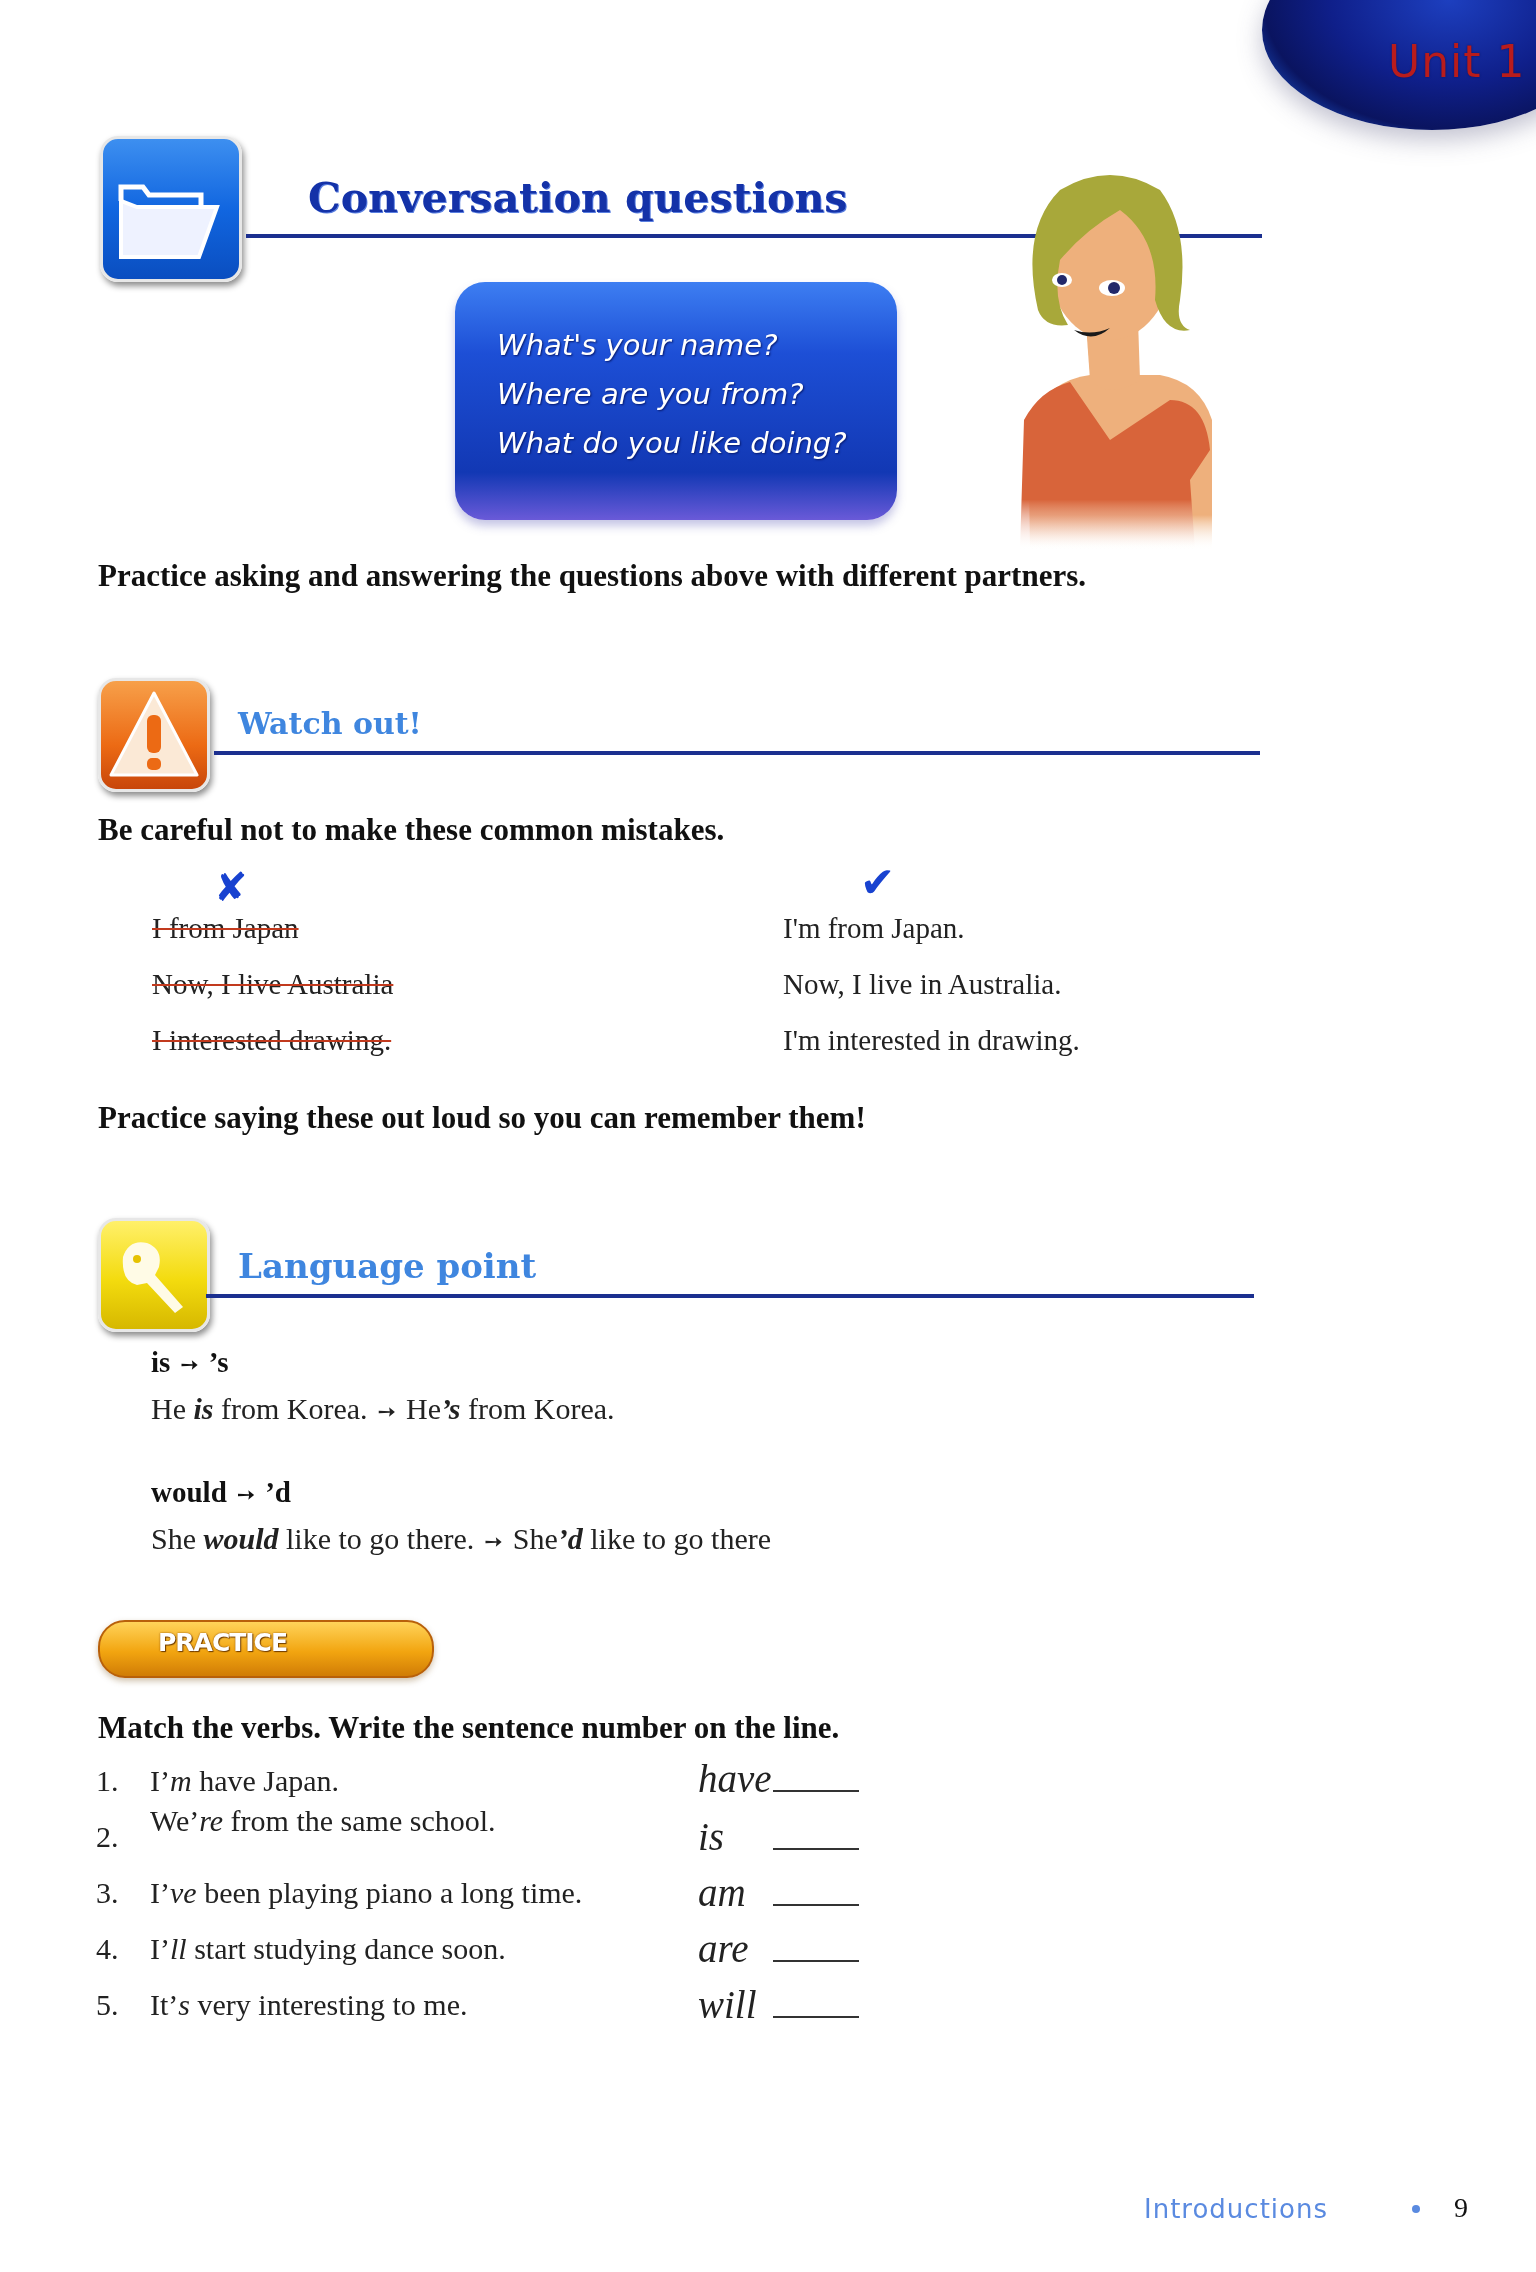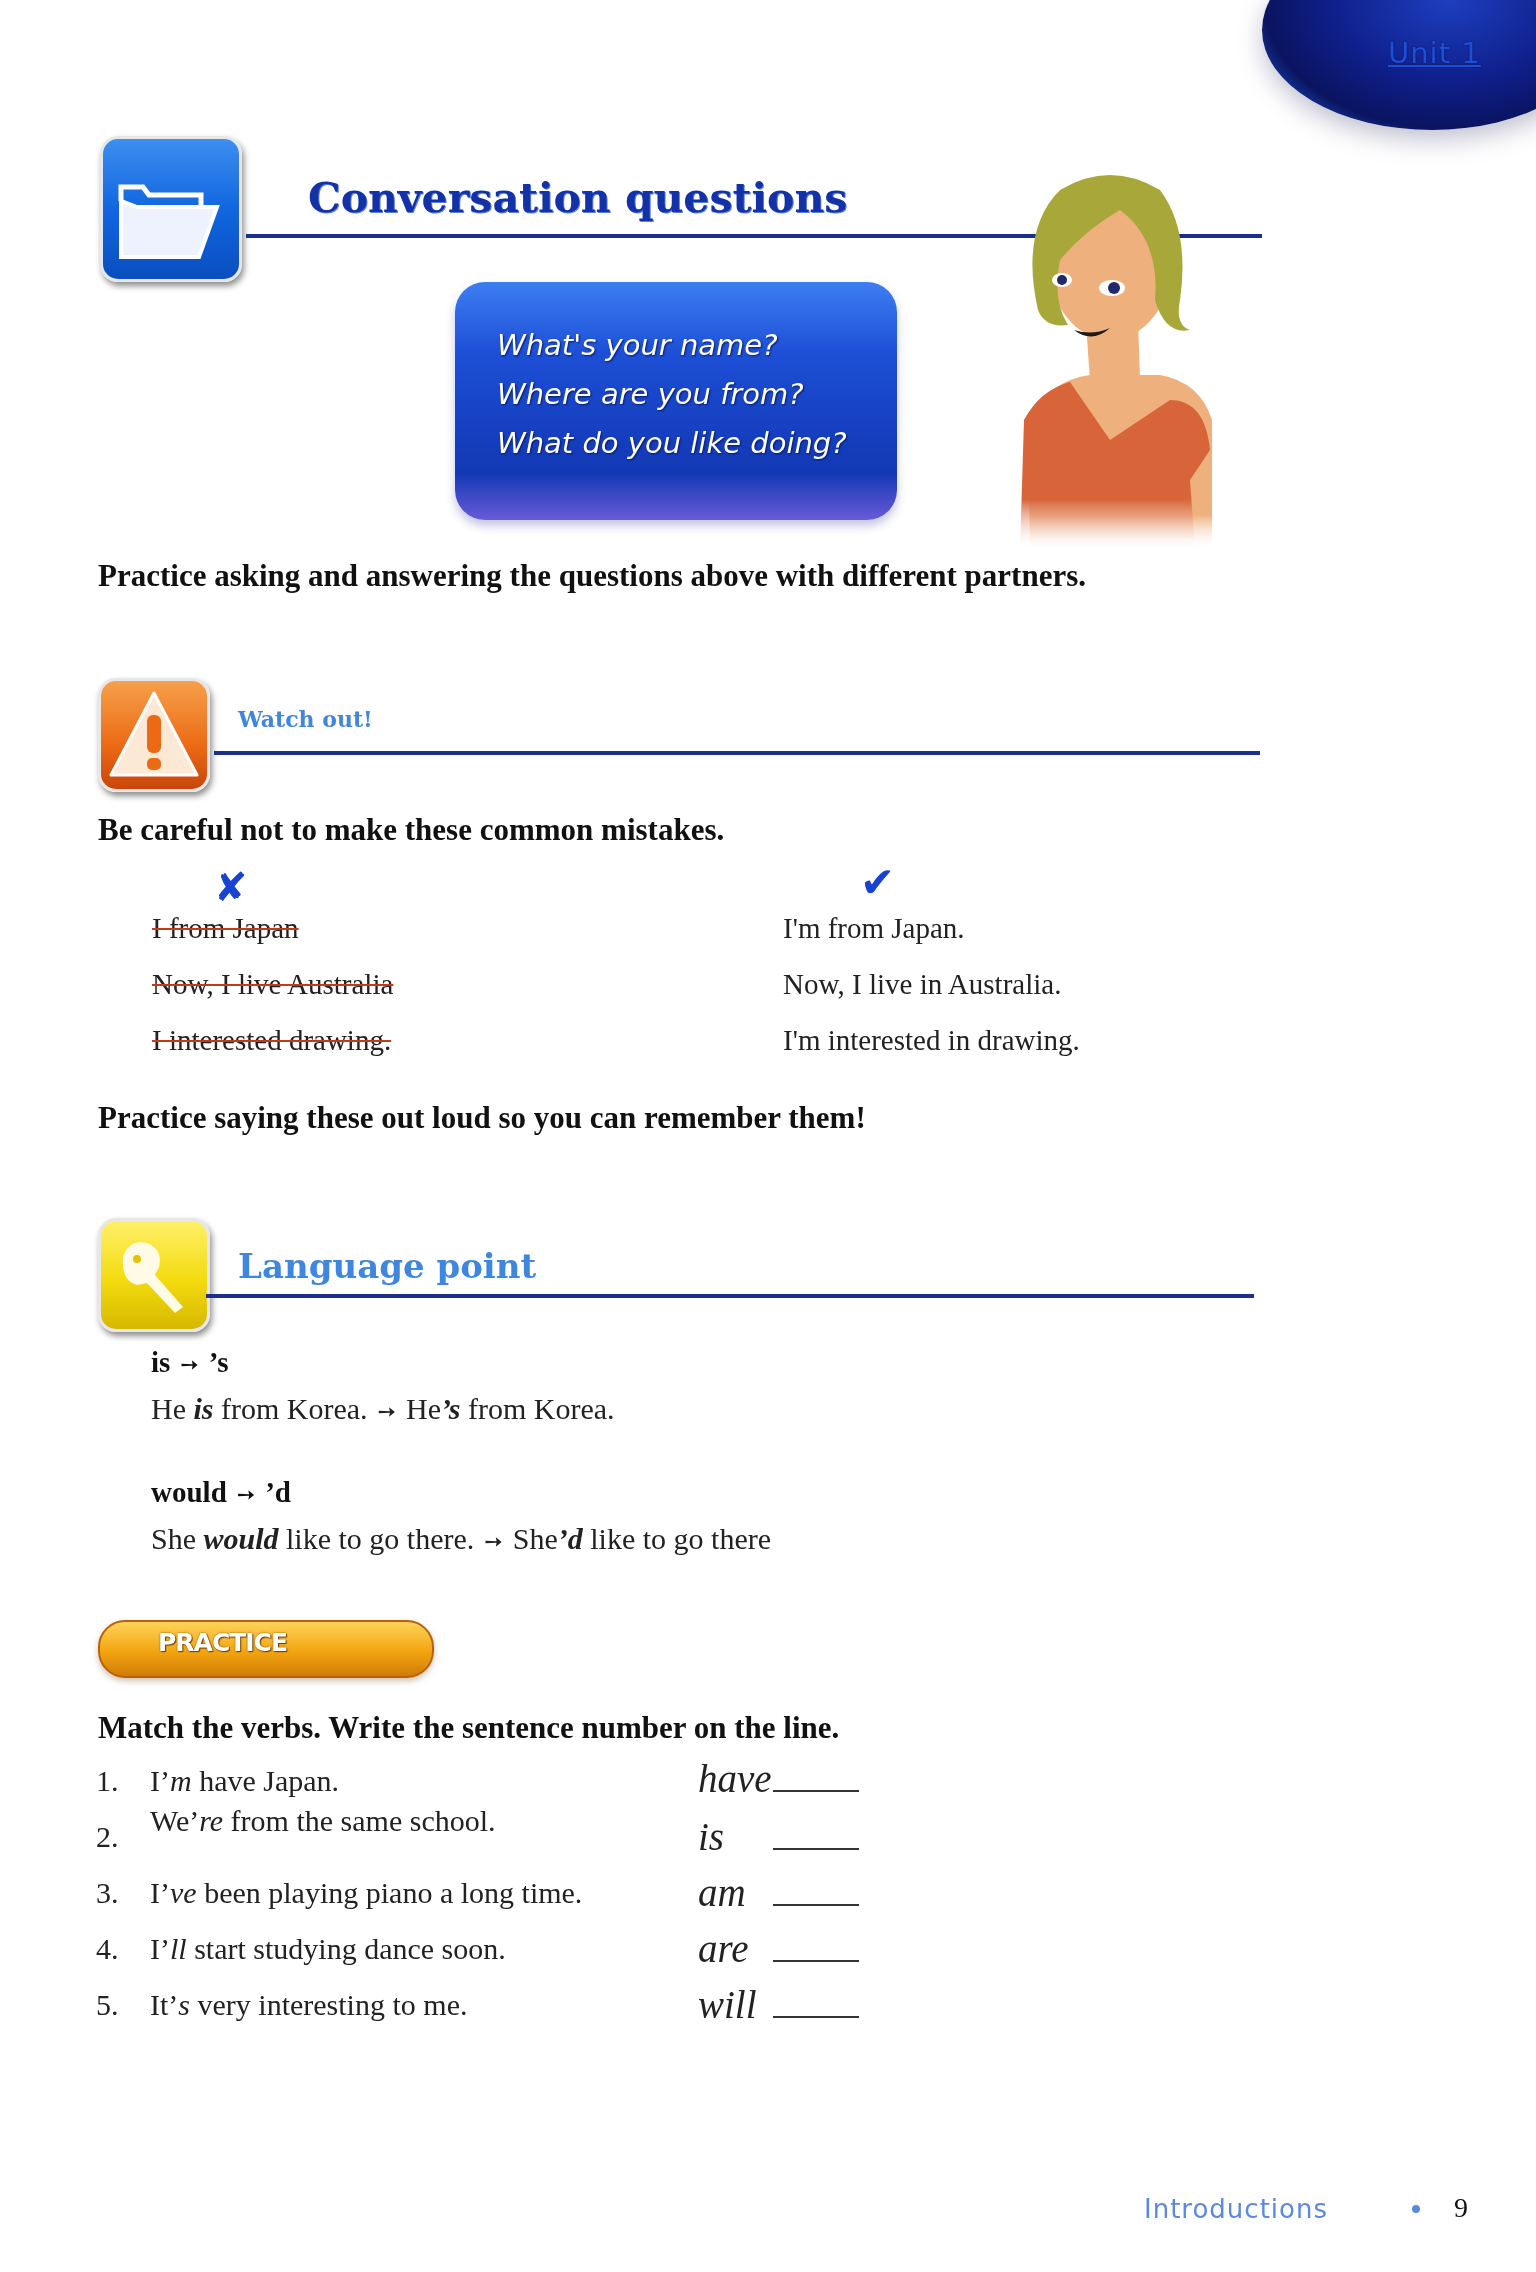--- a/index.html
+++ b/index.html
@@ -13,23 +13,22 @@
 
   
   .unit-badge {
     left: 1262px; top: -70px; width: 340px; height: 200px;
     border-radius: 50%;
     background: radial-gradient(ellipse at 55% 35%, #1d3fbf 0%, #0f1f8a 45%, #0a1460 70%, #1e5bd6 88%, #0b2a8c 100%);
     box-shadow: 0 10px 24px rgba(80,80,120,0.35);
   }
   .unit-text {
     left: 1388px; top: 36px; font-family: "DejaVu Sans", sans-serif;
-    font-size: 29px; color: #1d4ed8; letter-spacing: 1px;
+    font-size: 44px; color: #b91c1c; letter-spacing: 1px;
     text-shadow: 0 0 2px #0a1460;
-    text-decoration: underline;
   }
 
   
   .sec-icon {
     border-radius: 18px; border: 3px solid #e7e7e7;
     box-shadow: 2px 4px 6px rgba(0,0,0,0.45);
   }
   .icon-folder { left: 100px; top: 136px; width: 136px; height: 140px;
     background: linear-gradient(180deg, #3d8ff0 0%, #1166e0 50%, #0a4ec0 100%); }
   .icon-warn { left: 98px; top: 678px; width: 106px; height: 108px;
@@ -37,21 +36,21 @@
   .icon-key { left: 98px; top: 1218px; width: 106px; height: 108px;
     background: linear-gradient(180deg, #fff06a 0%, #f3db0e 55%, #d6b800 100%); }
   .sec-icon svg { position: absolute; left: 0; top: 0; width: 100%; height: 100%; }
 
   
   .sec-title {
     font-family: "DejaVu Serif", serif; font-weight: bold;
   }
   .title-conv { left: 308px; top: 174px; font-size: 41px; color: #1432a8;
     text-shadow: 1px 1px 0 #5a7fe0; }
-  .title-watch { left: 238px; top: 706px; font-size: 22px; color: #3f86df; }
+  .title-watch { left: 238px; top: 706px; font-size: 30px; color: #3f86df; }
   .title-lang { left: 238px; top: 1246px; font-size: 34px; color: #3f86df; }
 
   .rule { height: 4px; background: #1b2f8f; }
   .rule-conv { left: 246px; top: 234px; width: 1016px; }
   .rule-watch { left: 214px; top: 751px; width: 1046px; }
   .rule-lang { left: 206px; top: 1294px; width: 1048px; }
 
   
   .question-box {
     left: 455px; top: 282px; width: 442px; height: 238px;

